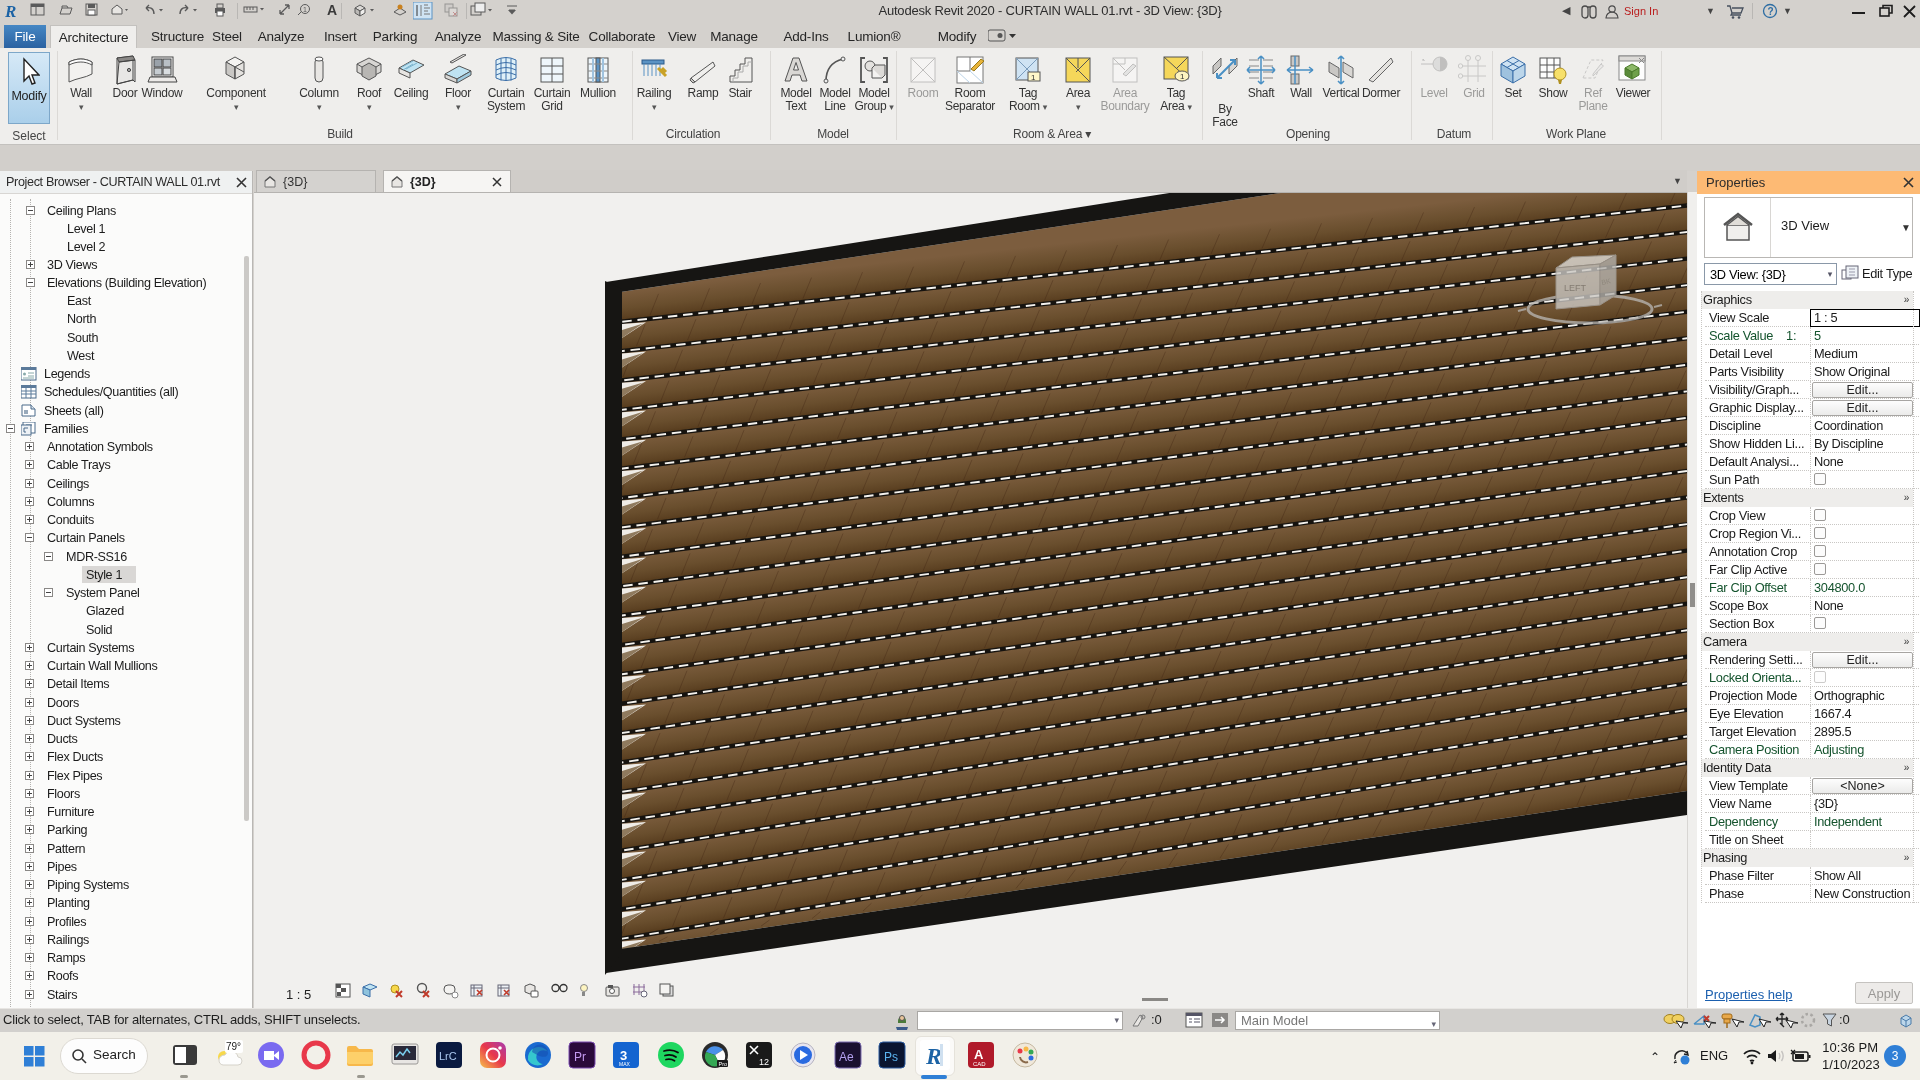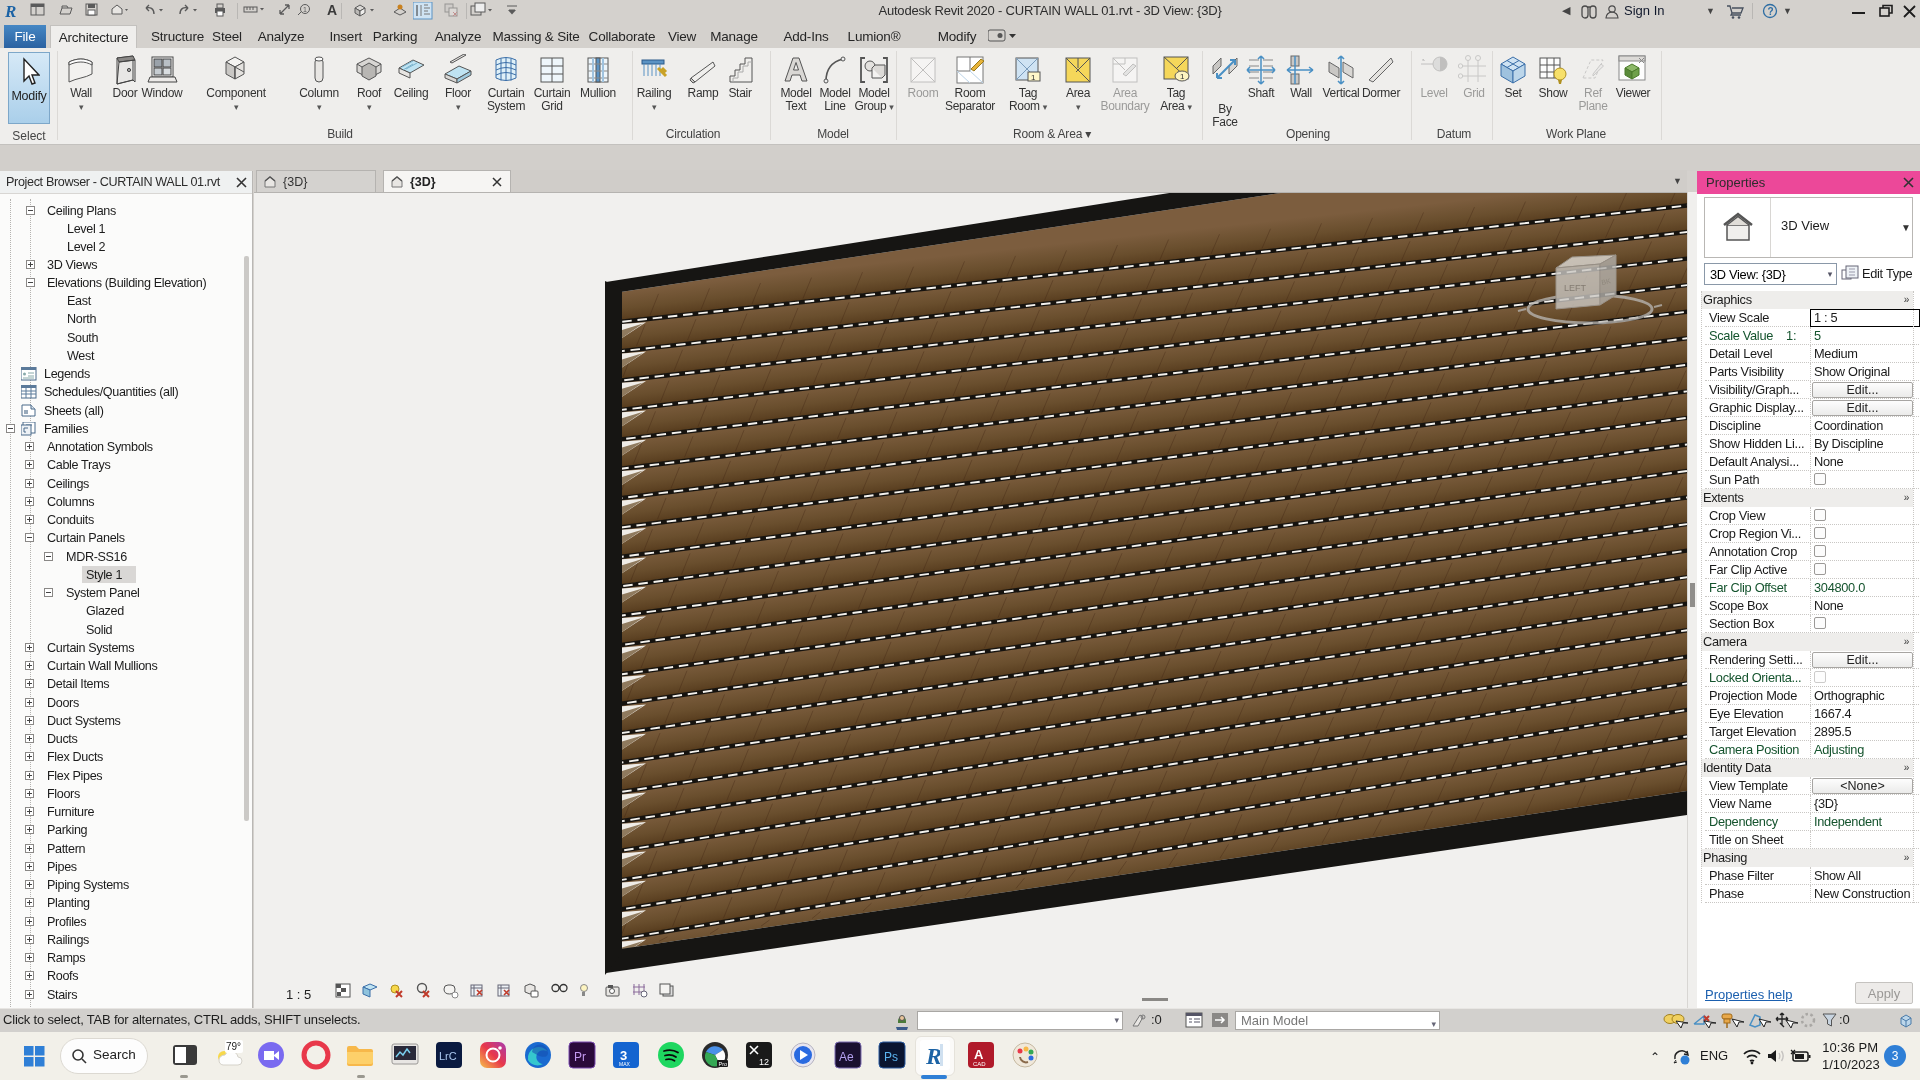--- a/index.html
+++ b/index.html
@@ -129,21 +129,21 @@
     <div class="abs" style="left:466px;top:3px;width:1px;height:16px;background:#b9b7b4"></div>
     <div class="abs" style="left:700px;top:0;width:700px;text-align:center;font-size:13px;color:#2d2d2d;line-height:21px;letter-spacing:-.2px">Autodesk Revit 2020 - CURTAIN WALL 01.rvt - 3D View: {3D}</div>
     <div class="abs" style="left:1562px;top:4px;font-size:11px;color:#444">◀</div>
     <svg class="abs" style="left:1580px;top:3px" width="20" height="17">
       <path d="M2 6 a3 3 0 0 1 6 0 l0 6 a3 3 0 0 1 -6 0 z M10 6 a3 3 0 0 1 6 0 l0 6 a3 3 0 0 1 -6 0 z M7 4 l4 0" fill="none" stroke="#4a4a4a" stroke-width="1.3"></path>
     </svg>
     <svg class="abs" style="left:1604px;top:3px" width="18" height="17">
       <circle cx="8" cy="6" r="3.2" fill="none" stroke="#4a4a4a" stroke-width="1.2"></circle>
       <path d="M2 15 a6 6 0 0 1 12 0 z" fill="none" stroke="#4a4a4a" stroke-width="1.2"></path>
     </svg>
-    <div class="abs" style="left:1624px;top:0;font-size:13px;color:#0f172a;line-height:22px">Sign In</div>
+    <div class="abs" style="left:1624px;top:0;font-size:11px;color:#b91c1c;line-height:22px">Sign In</div>
     <div class="abs" style="left:1706px;top:0;font-size:9px;color:#444;line-height:22px">▼</div>
     <svg class="abs" style="left:1726px;top:3px" width="20" height="17">
       <path d="M1 3 h3 l2 7 h9 l2 -5 H6 M6 10 l-1 2 h10" fill="none" stroke="#47505e" stroke-width="1.3"></path>
       <circle cx="7" cy="14.5" r="1.3" fill="#47505e"></circle>
       <circle cx="13" cy="14.5" r="1.3" fill="#47505e"></circle>
     </svg>
     <div class="abs" style="left:1752px;top:3px;width:1px;height:16px;background:#b9b7b4"></div>
     <svg class="abs" style="left:1762px;top:3px" width="18" height="17">
       <circle cx="8" cy="8" r="6.5" fill="none" stroke="#2d6da3" stroke-width="1.3"></circle>
       <text x="5.5" y="11.5" font-size="10" fill="#2d6da3" font-weight="bold">?</text>
@@ -157,21 +157,21 @@
     <svg class="abs" style="left:1902px;top:4px" width="16" height="15">
       <path d="M2 2 L13 13 M13 2 L2 13" stroke="#1d1d1d" stroke-width="1.8"></path>
     </svg>
   </div>
 <div class="abs" id="tabrow">
     <div class="rtab" style="left:4px;width:42px;background:linear-gradient(#4587c4,#2b62a1);color:#fff;text-align:center;padding:0">File</div>
     <div class="rtab" style="left:50px;width:87px;background:#efeeec;border:1px solid #c3c1be;border-bottom:none;text-align:center;padding:0">Architecture</div>
     <div class="rtab" style="left:140px;width:64px;text-align:right;padding:0">Structure</div>
     <div class="rtab" style="left:204px;width:46px;text-align:center;padding:0">Steel</div>
     <div class="rtab" style="left:250px;width:62px;text-align:center;padding:0">Analyze</div>
-    <div class="rtab" style="left:312px;width:50px;text-align:right;padding:0">Insert</div>
+    <div class="rtab" style="left:324px;width:50px;text-align:left;padding:0">Insert</div>
     <div class="rtab" style="left:362px;width:66px;text-align:center;padding:0">Parking</div>
     <div class="rtab" style="left:428px;width:60px;text-align:center;padding:0">Analyze</div>
     <div class="rtab" style="left:488px;width:96px;text-align:center;padding:0">Massing &amp; Site</div>
     <div class="rtab" style="left:584px;width:76px;text-align:center;padding:0">Collaborate</div>
     <div class="rtab" style="left:660px;width:44px;text-align:center;padding:0">View</div>
     <div class="rtab" style="left:704px;width:60px;text-align:center;padding:0">Manage</div>
     <div class="rtab" style="left:778px;width:56px;text-align:center;padding:0">Add-Ins</div>
     <div class="rtab" style="left:838px;width:72px;text-align:center;padding:0">Lumion®</div>
     <div class="rtab" style="left:928px;width:58px;text-align:center;padding:0">Modify</div>
     <svg class="abs" style="left:988px;top:7px" width="30" height="14">
@@ -951,21 +951,21 @@
         <rect x="409" y="793" width="10" height="10" fill="#ddd" stroke="#555"></rect>
         <rect x="406" y="791" width="10" height="10" fill="#f4f3f1" stroke="#555"></rect>
         <rect x="888" y="805" width="26" height="3" fill="#8a8885"></rect>
       </svg>
     </div>
   </div>
 <div class="abs" id="vscroll">
     <div class="abs" style="left:2px;top:391px;width:5px;height:24px;background:#908e8b"></div>
   </div>
 <div class="abs" id="props">
-    <div class="abs" style="left:0;top:0;width:223px;height:23px;background:#ec4899;font-size:13px;line-height:23px;padding-left:9px;color:#2c2c2c">Properties</div>
+    <div class="abs" style="left:0;top:0;width:223px;height:23px;background:#fdba74;font-size:13px;line-height:23px;padding-left:9px;color:#2c2c2c">Properties</div>
     <svg class="abs" style="left:206px;top:6px" width="12" height="12">
       <path d="M1 1 L10 10 M10 1 L1 10" stroke="#333" stroke-width="1.6"></path>
     </svg>
     <div class="abs" style="left:7px;top:26px;width:209px;height:61px;background:#fff;border:1px solid #b9b7b4">
       <div class="abs" style="left:0;top:0;width:66px;height:59px;border-right:1px solid #d8d6d3">
         <svg class="abs" style="left:15px;top:13px" width="36" height="32">
           <path d="M4 14 L18 3 L32 14" fill="none" stroke="#555" stroke-width="2.5"></path>
           <rect x="7" y="14" width="22" height="15" fill="#f0efed" stroke="#555" stroke-width="1.5"></rect>
           <path d="M7 14 L18 5.5 L29 14" fill="#e0ddd8" stroke="#555" stroke-width="1.5"></path>
         </svg>

